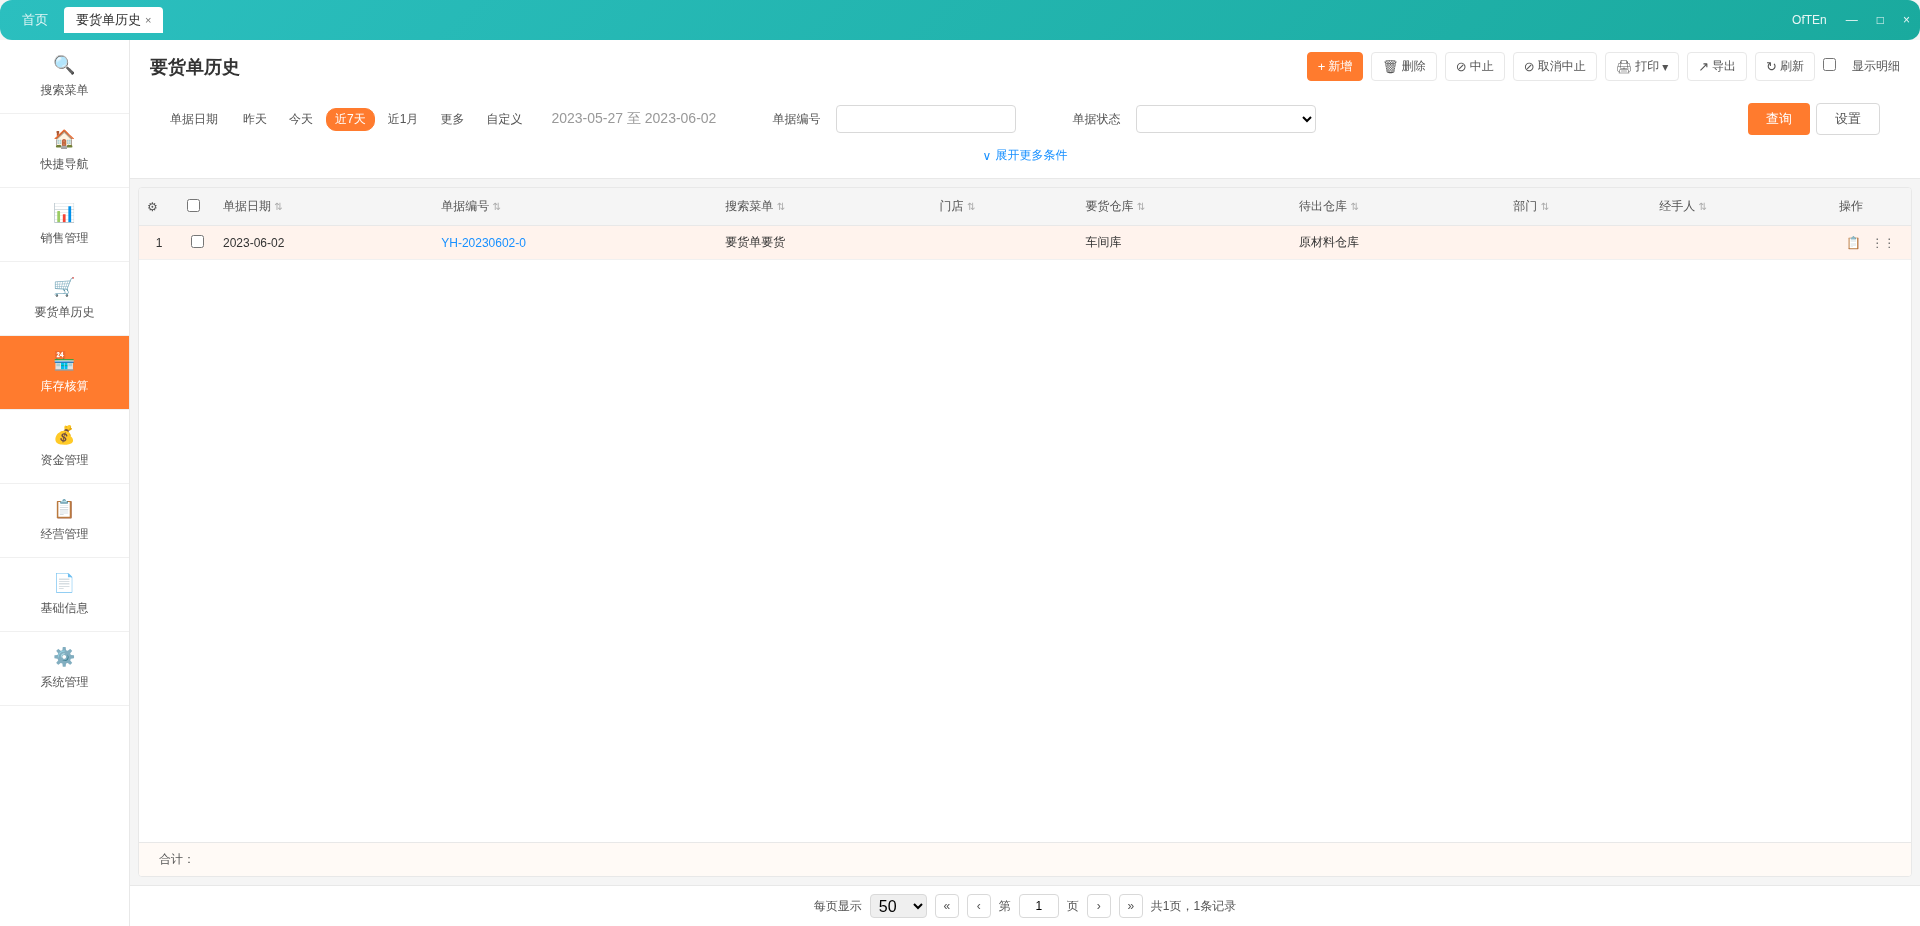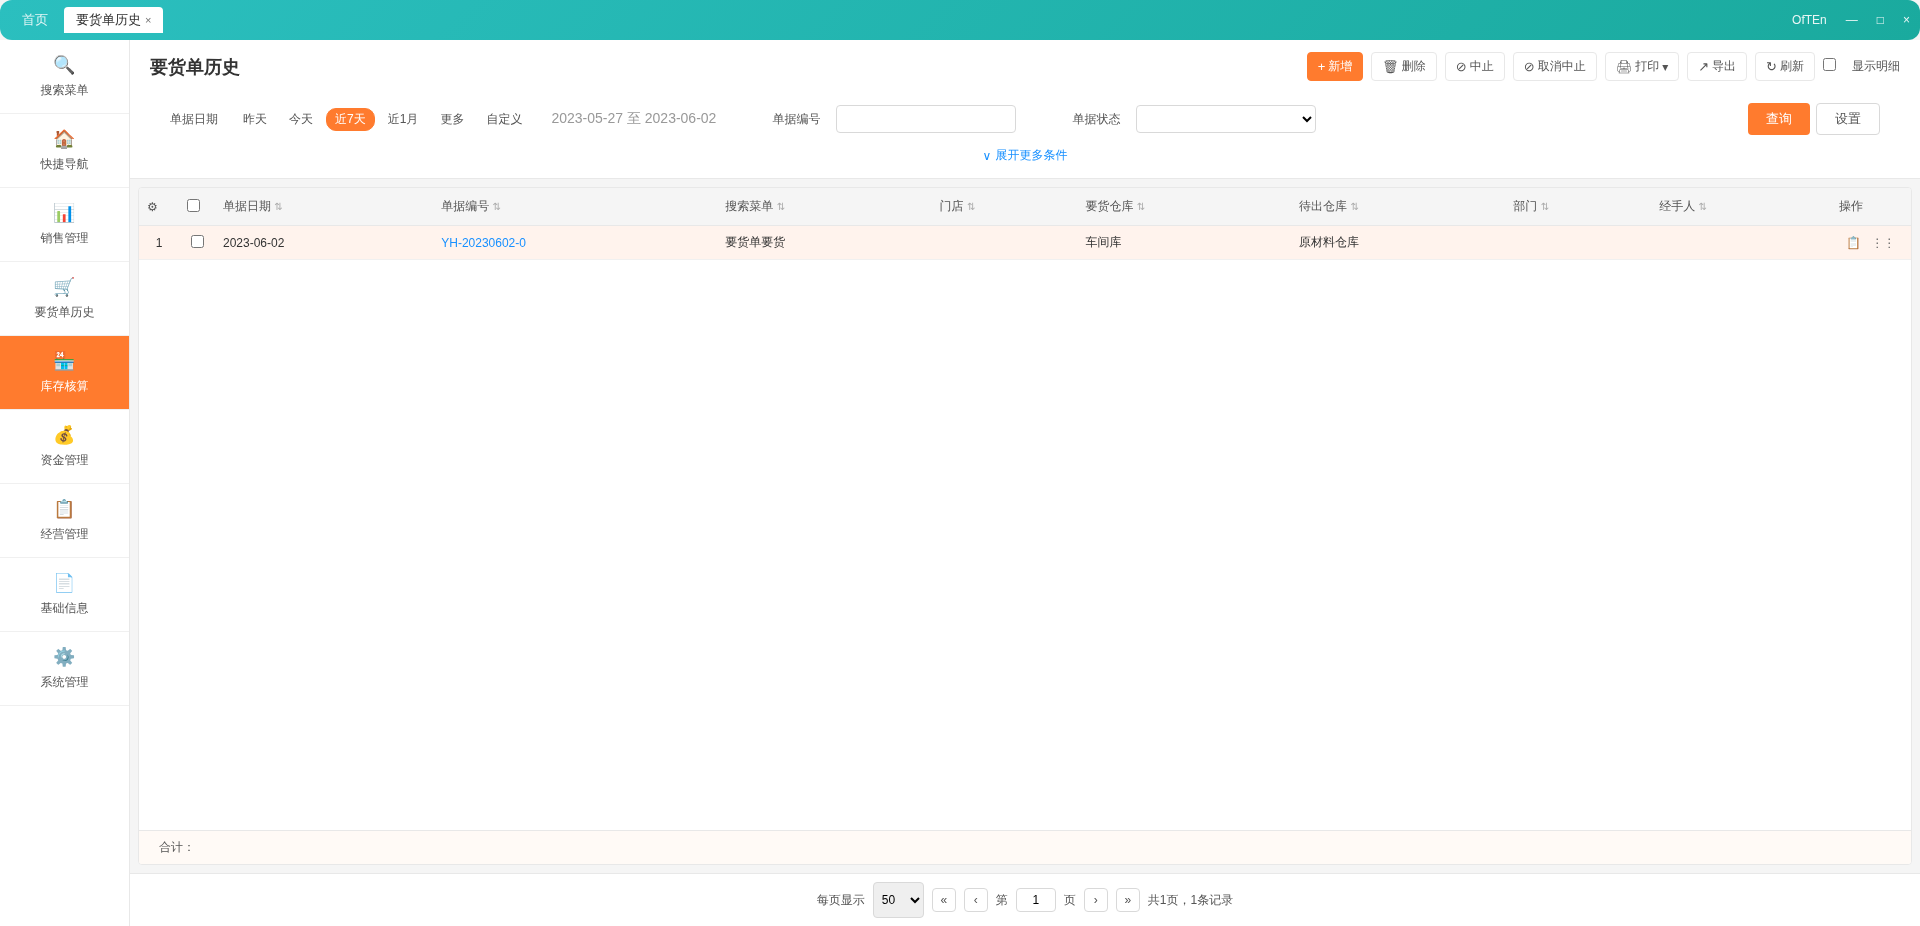--- a/index.html
+++ b/index.html
@@ -293,25 +293,25 @@
       padding: 8px 20px;
       display: flex;
       align-items: center;
       justify-content: center;
       gap: 8px;
       font-size: 12px;
       color: #555;
       flex-shrink: 0;
     }
     .page-size-select {
-      height: 36px;
+      height: 24px;
       border: 1px solid #d9d9d9;
       border-radius: 4px;
       padding: 0 4px;
-      font-size: 12px;
+      font-size: 16px;
     }
     .page-btn {
       width: 24px;
       height: 24px;
       border: 1px solid #d9d9d9;
       border-radius: 4px;
       background: white;
       cursor: pointer;
       display: flex;
       align-items: center;

